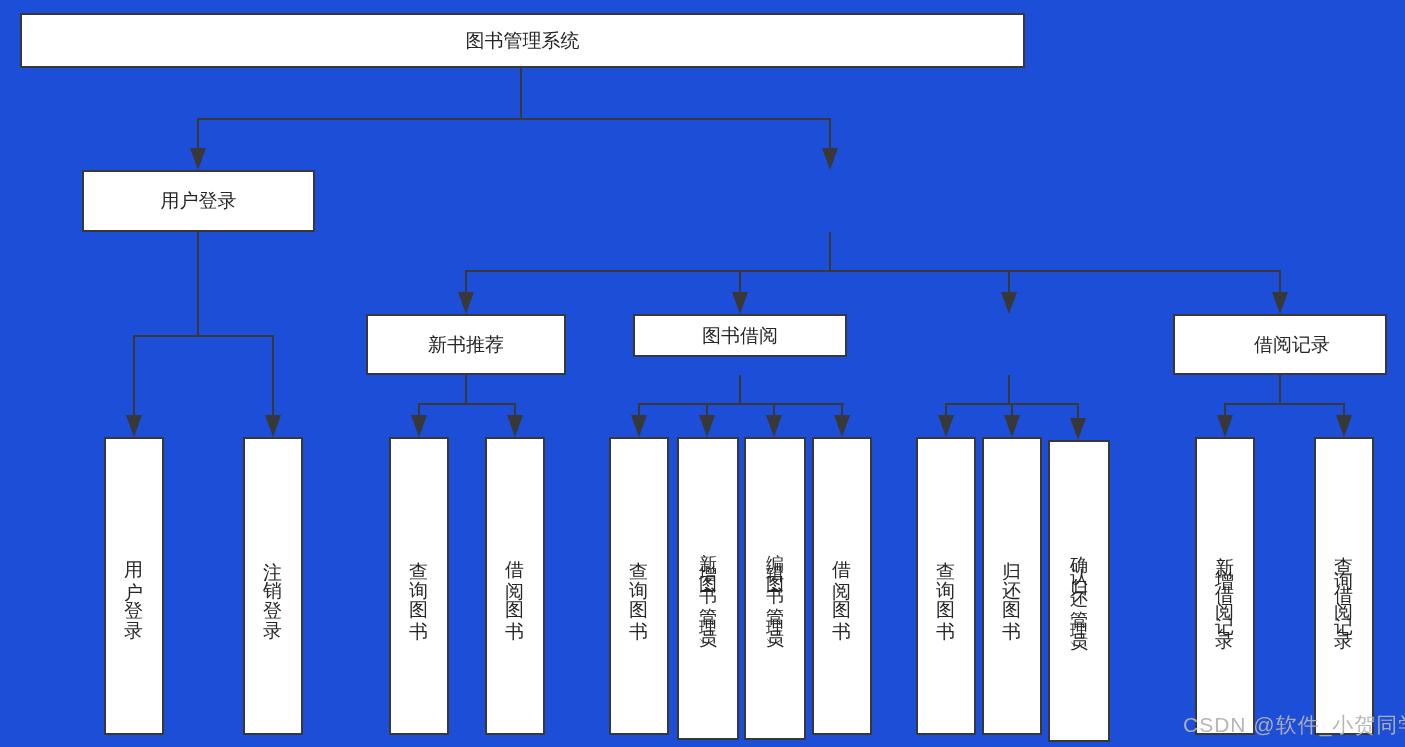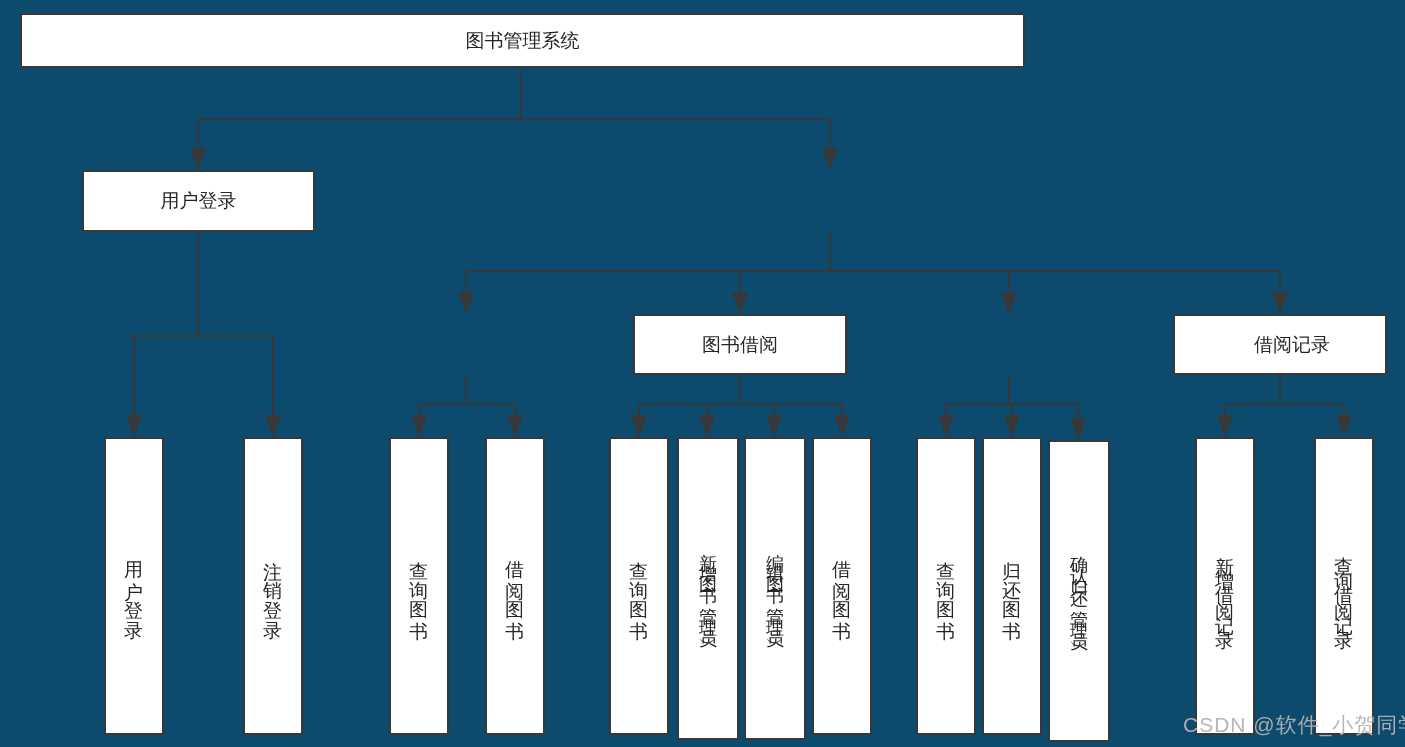--- a/index.html
+++ b/index.html
@@ -1,17 +1,17 @@
 <!DOCTYPE html>
 <html><head>
 <meta charset="utf-8">
 <style>
   html,body{margin:0;padding:0;background:#ffffff;}
   body{font-family:"Liberation Sans","DejaVu Sans",sans-serif;}
-  #canvas{position:relative;width:1405px;height:747px;background:#0c4a6e;overflow:hidden;}
+  #canvas{position:relative;width:1405px;height:747px;background:#1d4ed8;overflow:hidden;}
 
   .box{
     position:absolute;
     border:2px solid #383838;
     background:#ffffff;
     display:flex;align-items:center;justify-content:center;
     color:#262626;font-size:19px;
     box-sizing:border-box;
     text-align:center;
   }
@@ -72,21 +72,24 @@
   <div class="hline" style="left:465px;top:270px;width:816px;height:2px;"></div>
   <div class="vline" style="left:465px;top:272px;width:2px;height:22px;"></div>
   <div class="arrow" style="left:458px;top:292px;"></div>
   <div class="vline" style="left:739px;top:272px;width:2px;height:22px;"></div>
   <div class="arrow" style="left:732px;top:292px;"></div>
   <div class="vline" style="left:1008px;top:272px;width:2px;height:22px;"></div>
   <div class="arrow" style="left:1001px;top:292px;"></div>
   <div class="vline" style="left:1279px;top:272px;width:2px;height:22px;"></div>
   <div class="arrow" style="left:1272px;top:292px;"></div>
 
-  <div class="box" style="left:633px;top:314px;width:214px;height:61px;">
+  <div class="box" style="left:366px;top:314px;width:200px;height:61px;">
+    <span>新书推荐</span>
+  </div>
+  <div class="box" style="left:633px;top:314px;width:214px;height:43px;">
     <span>图书借阅</span>
   </div>
   <div class="box" style="left:1173px;top:314px;width:214px;height:61px;padding-left:24px;">
     <span>借阅记录</span>
   </div>
 
   <div class="vline" style="left:465px;top:375px;width:2px;height:30px;"></div>
   <div class="hline" style="left:418px;top:403px;width:98px;height:2px;"></div>
   <div class="vline" style="left:418px;top:405px;width:2px;height:12px;"></div>
   <div class="arrow" style="left:411px;top:415px;"></div>

